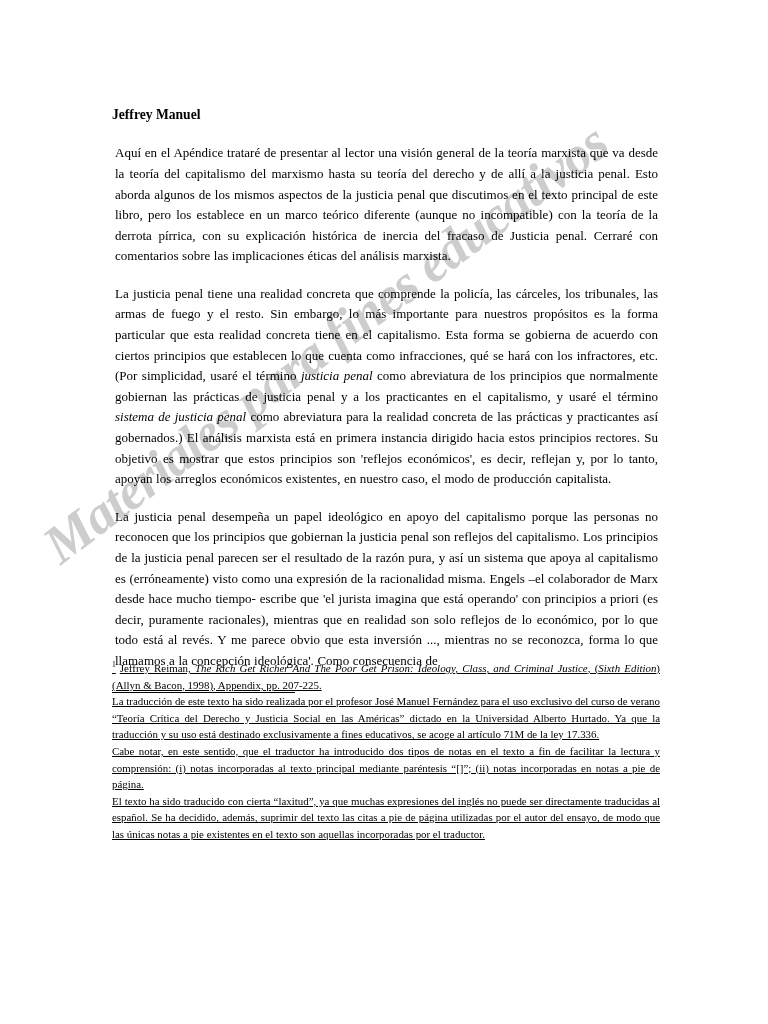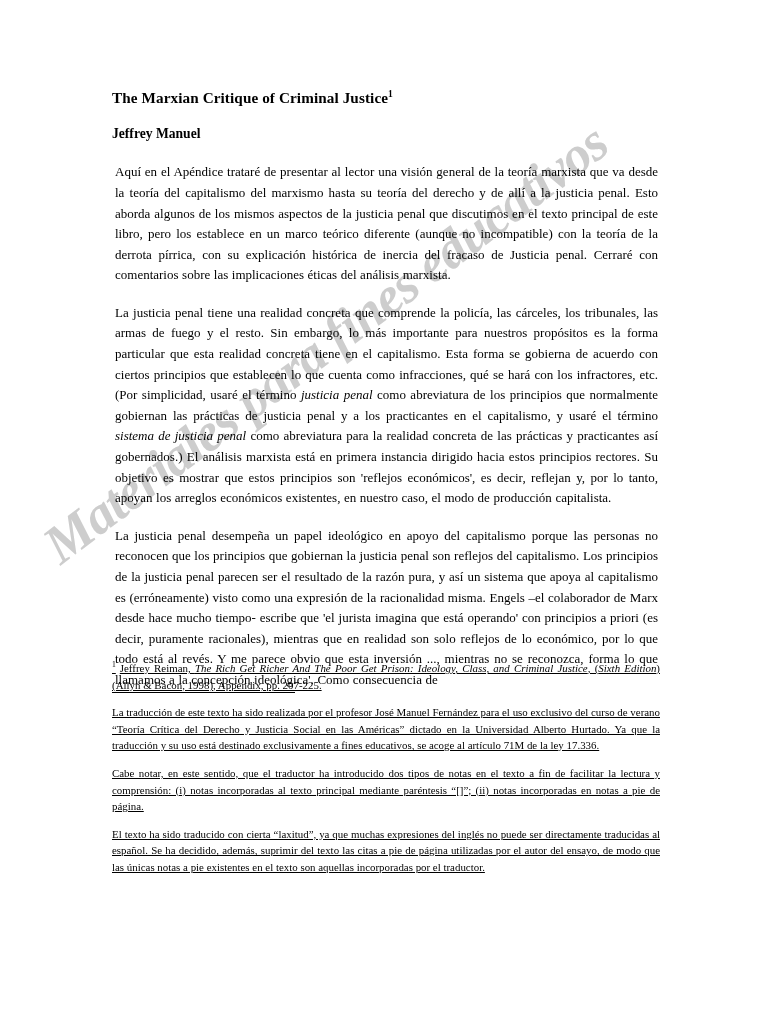--- a/index.html
+++ b/index.html
@@ -72,21 +72,21 @@
     text-align: justify;
     text-decoration: underline;
   }
   .fn-first { margin: 0; text-indent: 0; }
   .fn-first sup {
     font-size: 7.6px;
     vertical-align: super;
     line-height: 0;
     margin-right: 4px;
   }
-  .fn-para { margin: 11px 0 0 0; }
+  .fn-para { margin: 0 0 0 0; }
   .footnotes i { font-style: italic; }
 
   .watermark {
     position: absolute;
     left: 50px;
     top: 520px;
     z-index: 1;
     font-family: "Liberation Serif", "DejaVu Serif", serif;
     font-weight: bold;
     font-style: italic;
@@ -103,21 +103,20 @@
 </style>
 </head>
 <body>
 
 <div class="page">
 
   <div class="watermark">Materiales para fines educativos</div>
 
   <div class="content">
 
-    <h1 class="doc-title"><span>The Marxian Critique of Criminal Justice</span><sup>1</sup></h1>
 
     <h2 class="doc-author">Jeffrey Manuel</h2>
 
     <p class="body-para first">Aquí en el Apéndice trataré de presentar al lector una visión general de la teoría marxista que va desde la teoría del capitalismo del marxismo hasta su teoría del derecho y de allí a la justicia penal. Esto aborda algunos de los mismos aspectos de la justicia penal que discutimos en el texto principal de este libro, pero los establece en un marco teórico diferente (aunque no incompatible) con la teoría de la derrota pírrica, con su explicación histórica de inercia del fracaso de Justicia penal. Cerraré con comentarios sobre las implicaciones éticas del análisis marxista.</p>
 
     <p class="body-para"><span>La justicia penal tiene una realidad concreta que comprende la policía, las cárceles, los tribunales, las armas de fuego y el resto. Sin embargo, lo más importante para nuestros propósitos es la forma particular que esta realidad concreta tiene en el capitalismo. Esta forma se gobierna de acuerdo con ciertos principios que establecen lo que cuenta como infracciones, qué se hará con los infractores, etc. (Por simplicidad, usaré el término </span><i>justicia penal</i><span> como abreviatura de los principios que normalmente gobiernan las prácticas de justicia penal y a los practicantes en el capitalismo, y usaré el término </span><i>sistema de justicia penal</i><span> como abreviatura para la realidad concreta de las prácticas y practicantes así gobernados.) El análisis marxista está en primera instancia dirigido hacia estos principios rectores. Su objetivo es mostrar que estos principios son 'reflejos económicos', es decir, reflejan y, por lo tanto, apoyan los arreglos económicos existentes, en nuestro caso, el modo de producción capitalista.</span></p>
 
     <p class="body-para">La justicia penal desempeña un papel ideológico en apoyo del capitalismo porque las personas no reconocen que los principios que gobiernan la justicia penal son reflejos del capitalismo. Los principios de la justicia penal parecen ser el resultado de la razón pura, y así un sistema que apoya al capitalismo es (erróneamente) visto como una expresión de la racionalidad misma. Engels –el colaborador de Marx desde hace mucho tiempo- escribe que 'el jurista imagina que está operando' con principios a priori (es decir, puramente racionales), mientras que en realidad son solo reflejos de lo económico, por lo que todo está al revés. Y me parece obvio que esta inversión ..., mientras no se reconozca, forma lo que llamamos a la concepción ideológica'. Como consecuencia de</p>
 
   </div>

